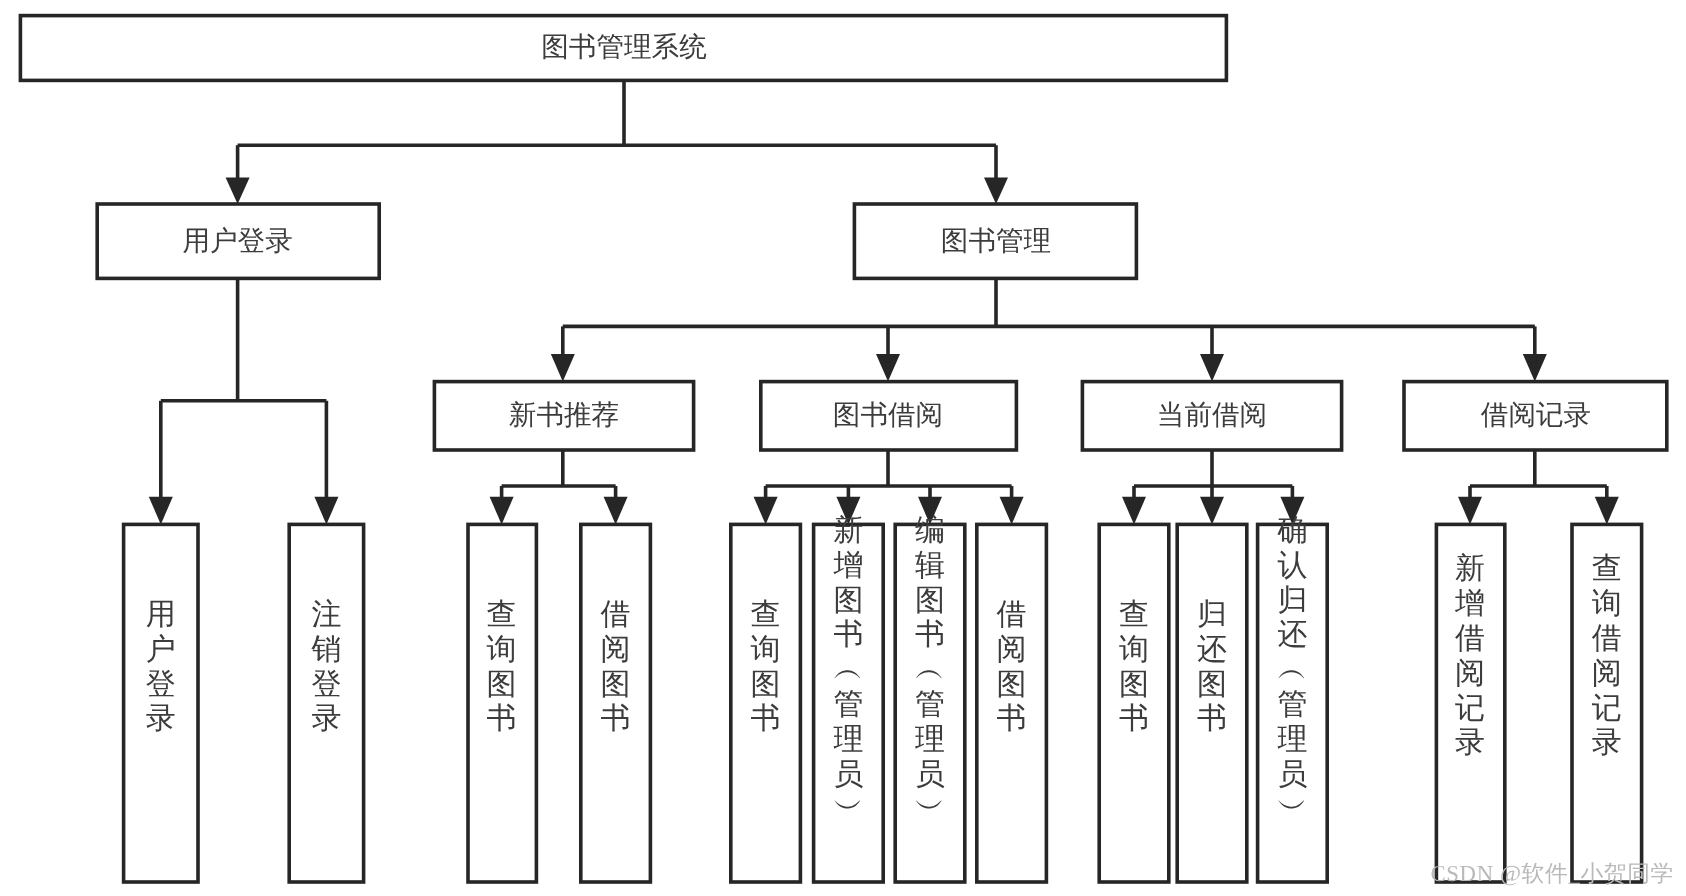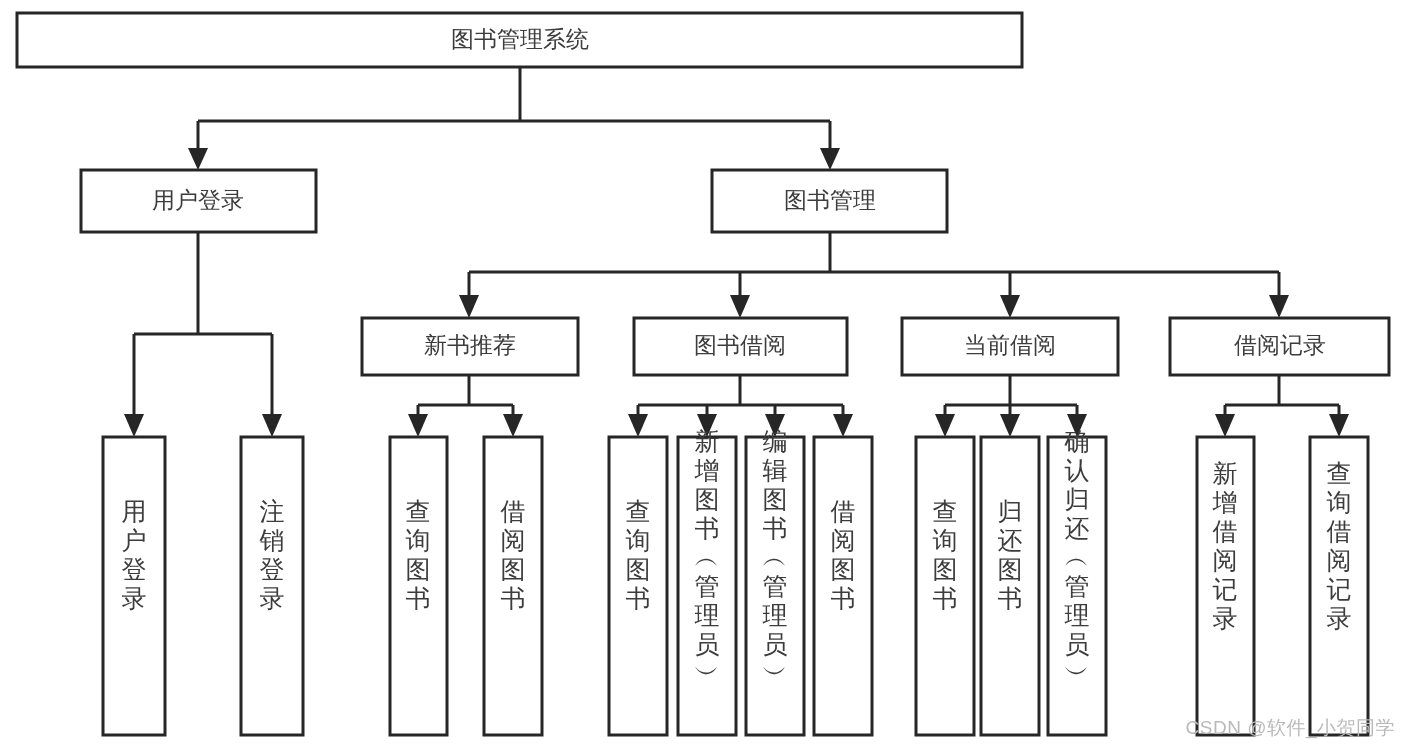--- a/index.html
+++ b/index.html
@@ -51,21 +51,21 @@
   .node-label-v {
     font-family: "Liberation Sans", "DejaVu Sans", sans-serif;
     font-size: 25px;
     fill: #3c3c3c;
     text-anchor: middle;
   }
   .watermark-text {
     position: absolute;
     right: 10px;
     bottom: 6px;
-    font-family: Liberation Sans, sans-serif;
+    font-family: Liberation Serif, serif;
     font-size: 19px;
     color: #b9b9b9;
     white-space: nowrap;
     letter-spacing: 0.5px;
     user-select: none;
   }
 </style>
 </head>
 <body>
 

